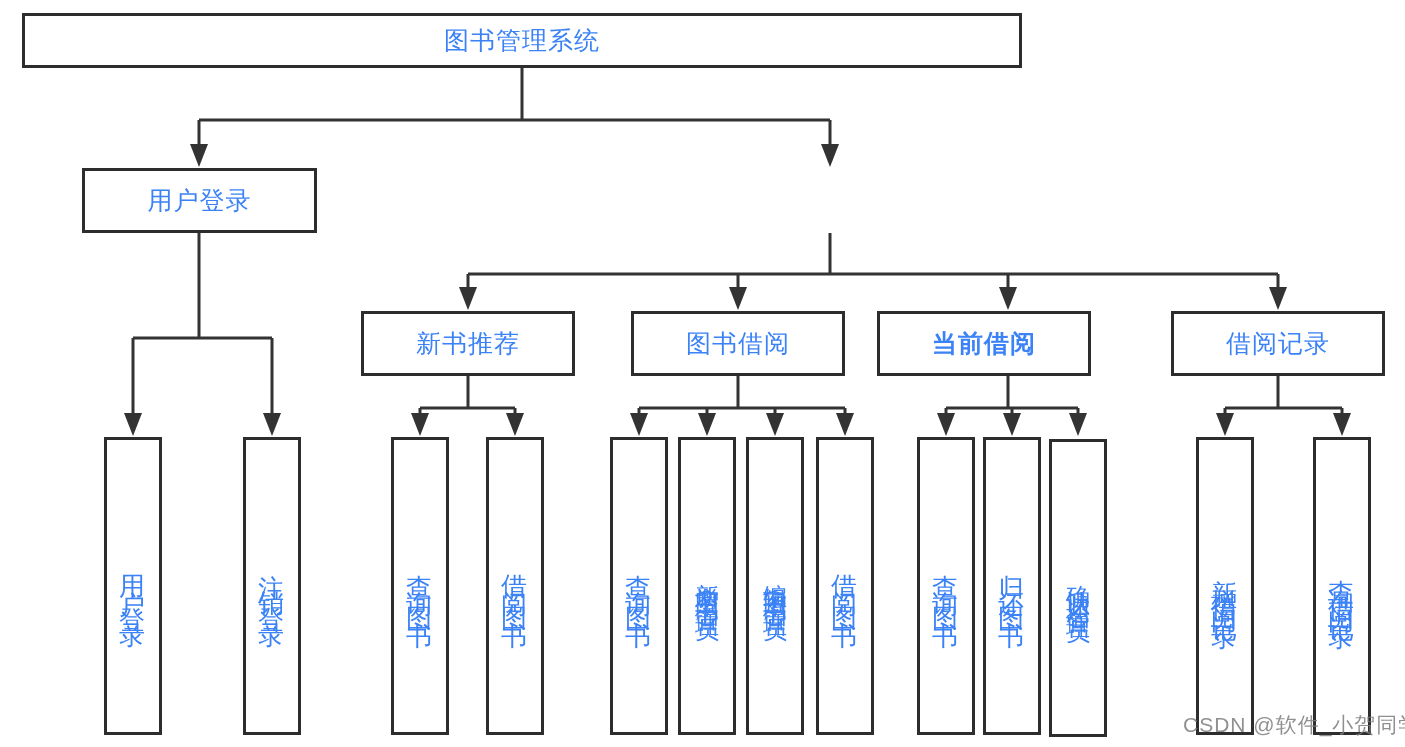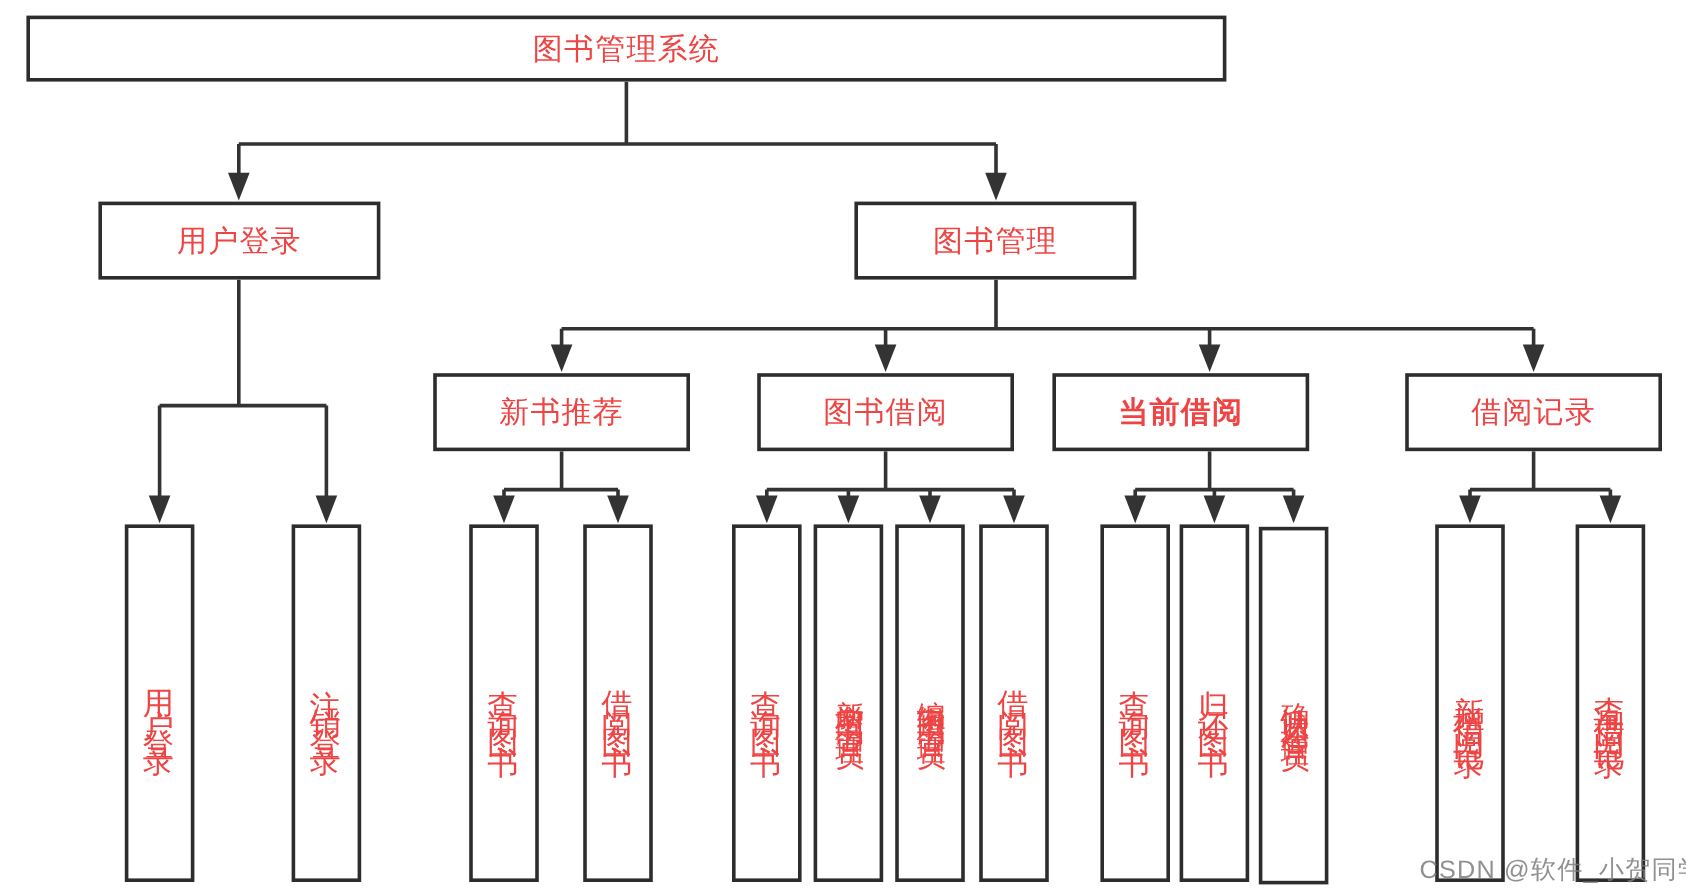--- a/index.html
+++ b/index.html
@@ -17,21 +17,21 @@
     width: 1405px; height: 747px;
   }
   .box {
     position: absolute;
     box-sizing: border-box;
     border: 3px solid #2d2d2d;
     background: #ffffff;
     display: flex;
     align-items: center;
     justify-content: center;
-    color: #ef4444;
+    color: #3b82f6;
   }
   .box.h { font-size: 25px; letter-spacing: 1px; }
   .box.root { font-size: 25px; }
   .box.v span {
     writing-mode: vertical-rl;
     text-orientation: mixed;
     white-space: nowrap;
   }
   .box.s4 span { font-size: 26px; letter-spacing: 16px; }
   .box.s6 span { font-size: 26px; letter-spacing: 9px; }
@@ -85,23 +85,20 @@
     </g>
   </svg>
 
   <div class="box h root" style="left:22px; top:13px; width:1000px; height:55px;">
     <span>图书管理系统</span>
   </div>
 
   <div class="box h" style="left:82px; top:168px; width:235px; height:65px;">
     <span>用户登录</span>
   </div>
-  <div class="box h" style="left:712px; top:168px; width:235px; height:65px;">
-    <span>图书管理</span>
-  </div>
 
   <div class="box h" style="left:631px; top:311px; width:214px; height:65px;">
     <span>图书借阅</span>
   </div>
   <div class="box h" style="left:361px; top:311px; width:214px; height:65px;">
     <span>新书推荐</span>
   </div>
   <div class="box h" style="left:877px; top:311px; width:214px; height:65px;font-weight:bold;">
     <span>当前借阅</span>
   </div>

